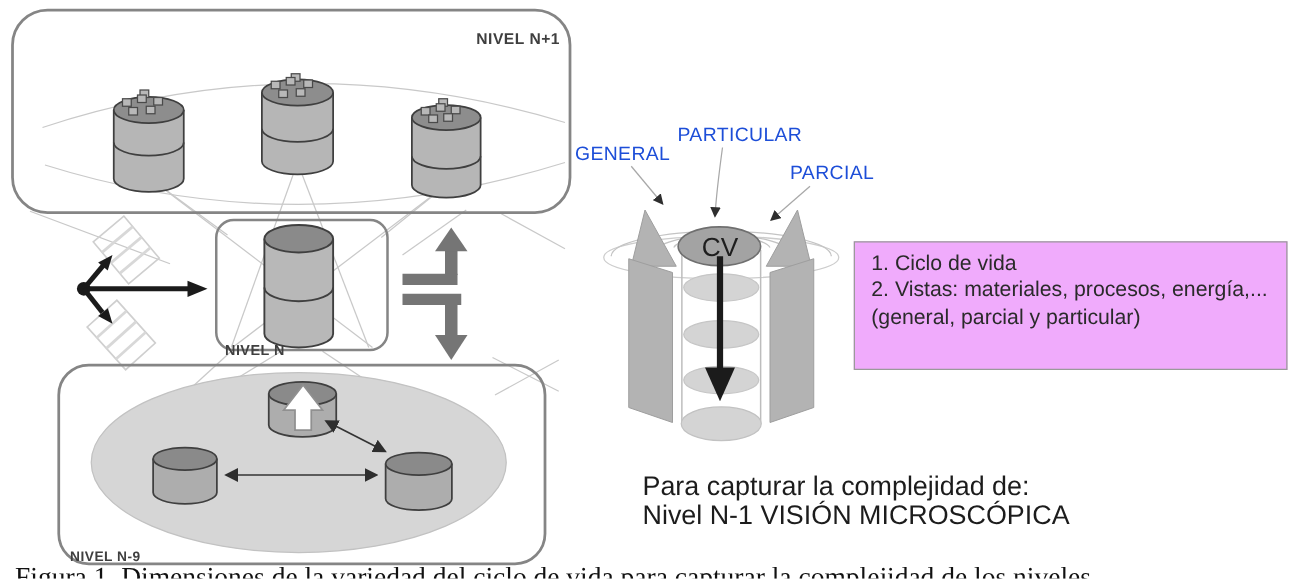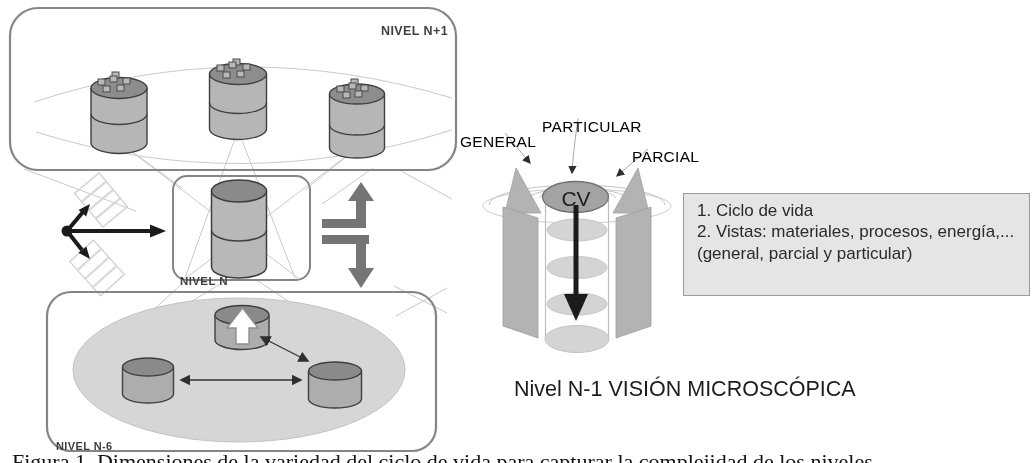--- a/index.html
+++ b/index.html
@@ -1,24 +1,24 @@
 <!DOCTYPE html>
 <html><head>
 <meta charset="utf-8">
 <style>
   html,body{margin:0;padding:0;background:#fff;}
   .stage{position:relative;width:1036px;height:463px;background:#ffffff;overflow:hidden;
          font-family:"Liberation Sans",sans-serif;color:#2b2b2b;}
   .stage svg{position:absolute;left:0;top:0;}
   .abs{position:absolute;white-space:nowrap;}
   .lvl-label{font-weight:bold;color:#3f3f3f;letter-spacing:.4px;margin-top:12px;}
-  .dim-label{font-size:15.5px;color:#000000;letter-spacing:.3px;margin-top:18px;}
+  .dim-label{font-size:15.5px;color:#1d4ed8;letter-spacing:.3px;}
   .cv-label{font-size:21px;font-weight:normal;color:#1e1e1e;text-align:center;}
   .legend-box{left:683px;top:193px;width:347px;height:103px;border:1.5px solid #9a9a9a;
-              background:#e5e5e5;box-sizing:border-box;padding:6px 4px 16px 13px;}
+              background:#f0abfc;box-sizing:border-box;padding:6px 4px 16px 13px;}
   .legend-box .li{font-size:17px;line-height:21.4px;color:#2a2a2a;}
   .summary{left:514px;top:378px;}
   .summary .sline{font-size:21.5px;line-height:23px;color:#1c1c1c;}
   .caption{left:12px;top:449px;font-family:"Liberation Serif",serif;font-size:22px;color:#111;}
 </style>
 </head>
 <body>
 
 <div class="stage">
 
@@ -191,35 +191,36 @@
     <path d="M505 133 L530 163" marker-end="url(#arrS)"></path>
     <path d="M578 118 C575 140 573 156 572 173" marker-end="url(#arrS)"></path>
     <path d="M648 149 L617 176" marker-end="url(#arrS)"></path>
   </g>
 </svg>
 
 <div class="abs lvl-label" style="left:355px;top:12px;width:93px;text-align:right;font-size:12.5px;">NIVEL N+1</div>
 
 <div class="abs lvl-label" style="left:180px;top:263px;font-size:11.5px;">NIVEL N</div>
 
-<div class="abs lvl-label" style="left:56px;top:428px;font-size:11px;">NIVEL N-6</div>
+<div class="abs lvl-label" style="left:56px;top:428px;font-size:11px;">NIVEL N-9</div>
 
 <div class="abs dim-label" style="left:460px;top:115px;">GENERAL</div>
 
 <div class="abs dim-label" style="left:542px;top:100px;">PARTICULAR</div>
 
 <div class="abs dim-label" style="left:632px;top:130px;">PARCIAL</div>
 
 <div class="abs cv-label" style="left:557px;top:187px;width:38px;">CV</div>
 
 <div class="abs legend-box">
   <div class="li">1. Ciclo de vida</div>
   <div class="li">2. Vistas: materiales, procesos, energía,...</div>
   <div class="li">(general, parcial y particular)</div>
 </div>
 
 <div class="abs summary">
+  <div class="sline">Para capturar la complejidad de:</div>
   <div class="sline">Nivel N-1 VISIÓN MICROSCÓPICA</div>
 </div>
 
 <div class="abs caption">Figura 1. Dimensiones de la variedad del ciclo de vida para capturar la complejidad de los niveles</div>
 
 </div>
 
 </body></html>

